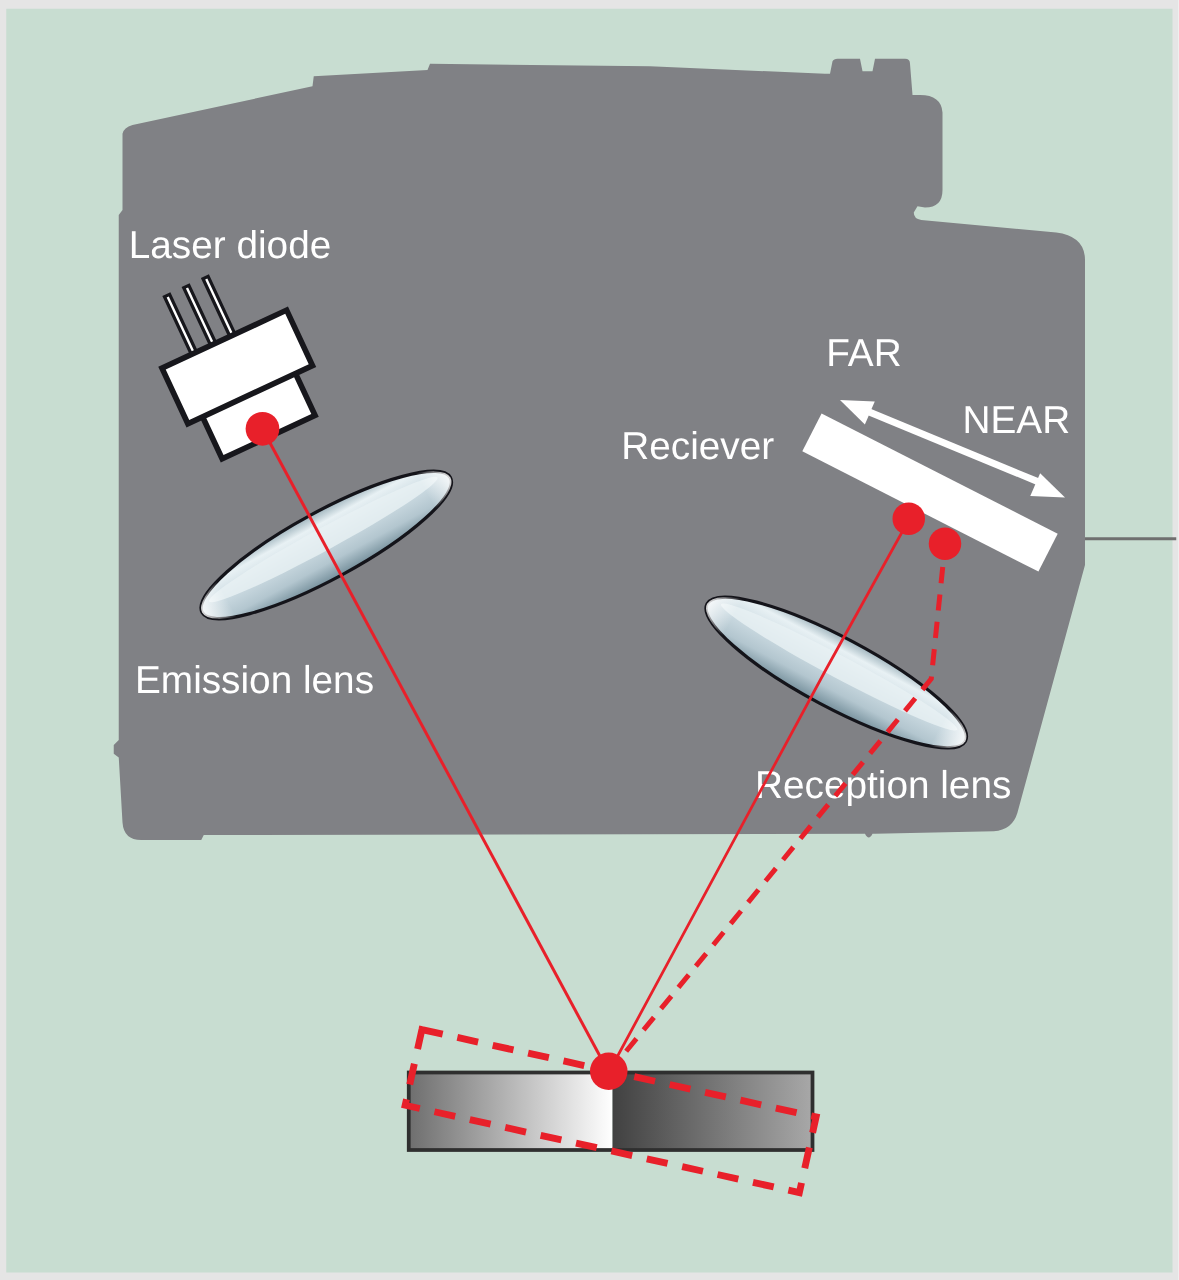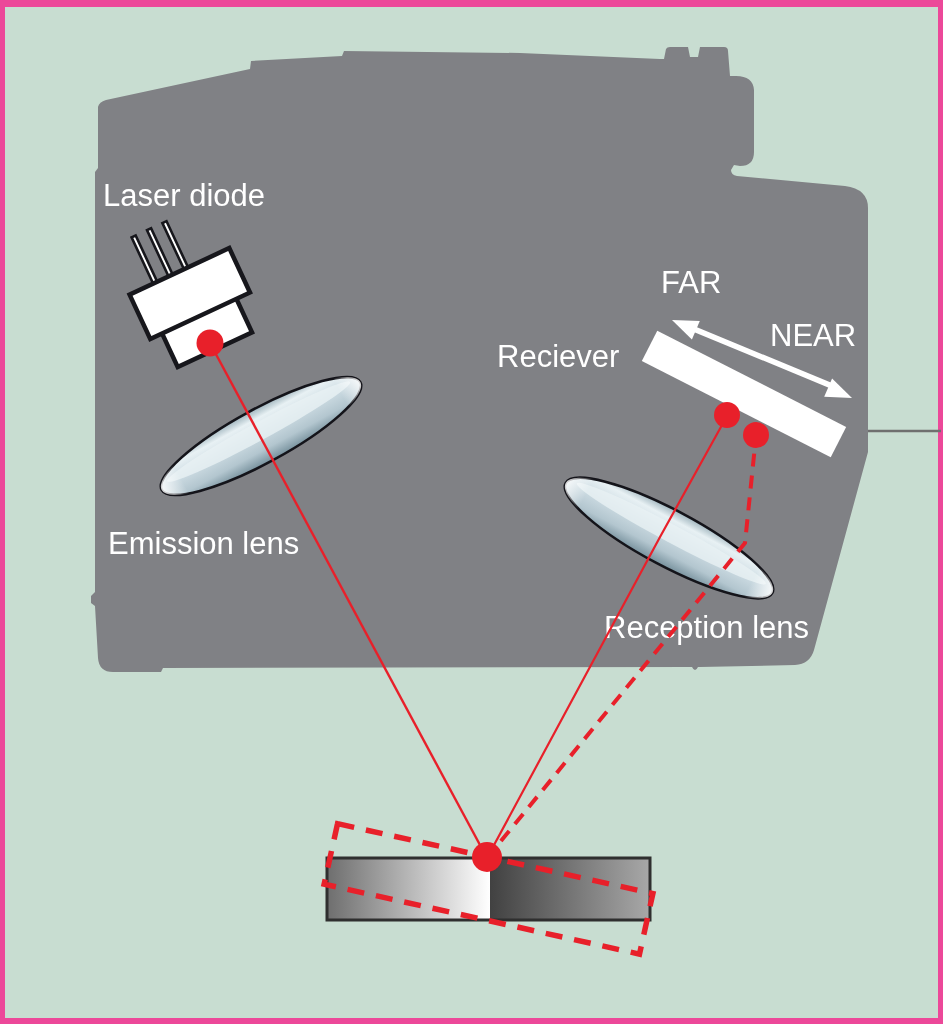--- a/index.html
+++ b/index.html
@@ -1,16 +1,16 @@
 <!DOCTYPE html>
 <html><head>
 <meta charset="utf-8">
 <style>
   html,body{margin:0;padding:0;background:#ffffff;}
-  .stage{position:relative;width:943px;height:1024px;background:#ec4899;overflow:hidden;}
+  .stage{position:relative;width:943px;height:1024px;background:#e5e5e5;overflow:hidden;}
   svg{display:block;}
   .label{font-family:"Liberation Sans", sans-serif;font-size:31px;fill:#ffffff;}
   .beam-solid{stroke:#e8202a;fill:none;}
   .beam-dashed{stroke:#e8202a;fill:none;}
   .red-dot{fill:#e8202a;stroke:none;}
   .component-outline{stroke:#17171c;fill:#ffffff;}
 </style>
 </head>
 <body>
 

